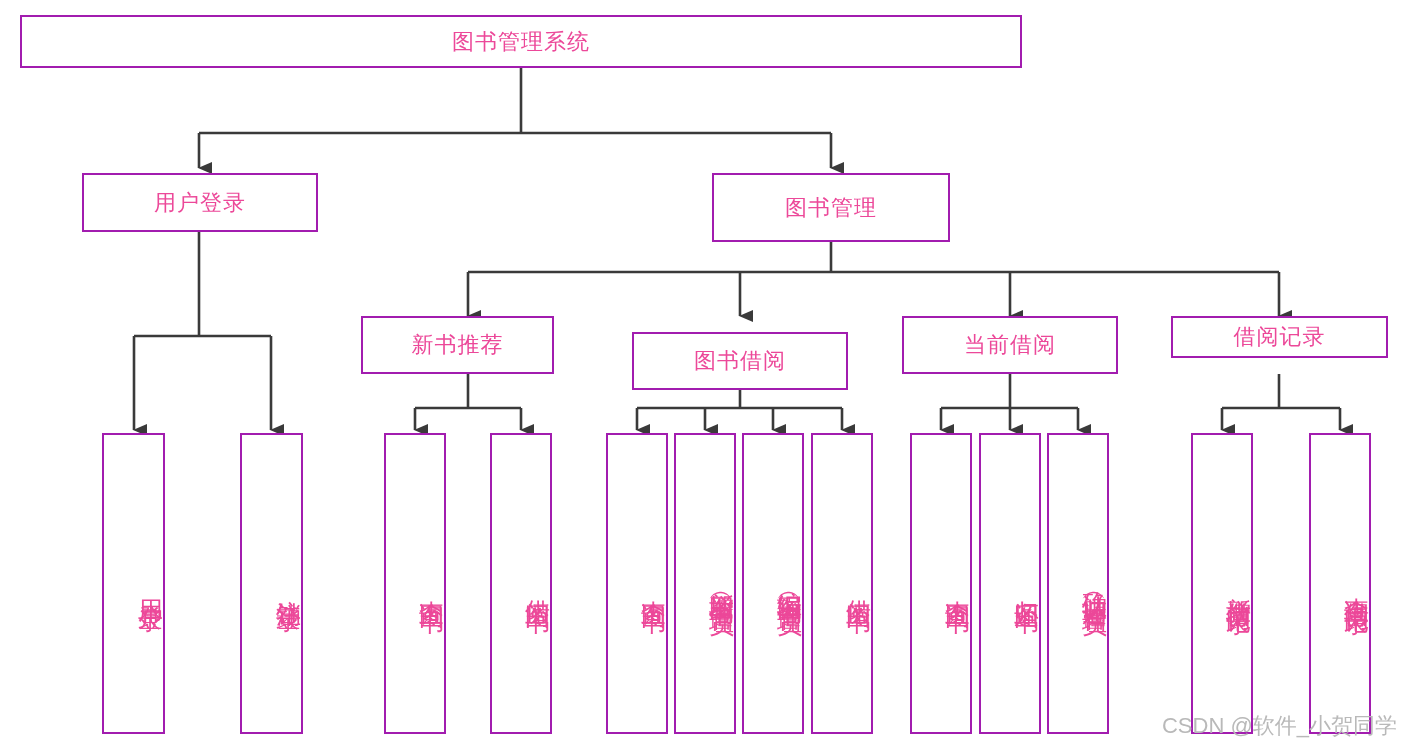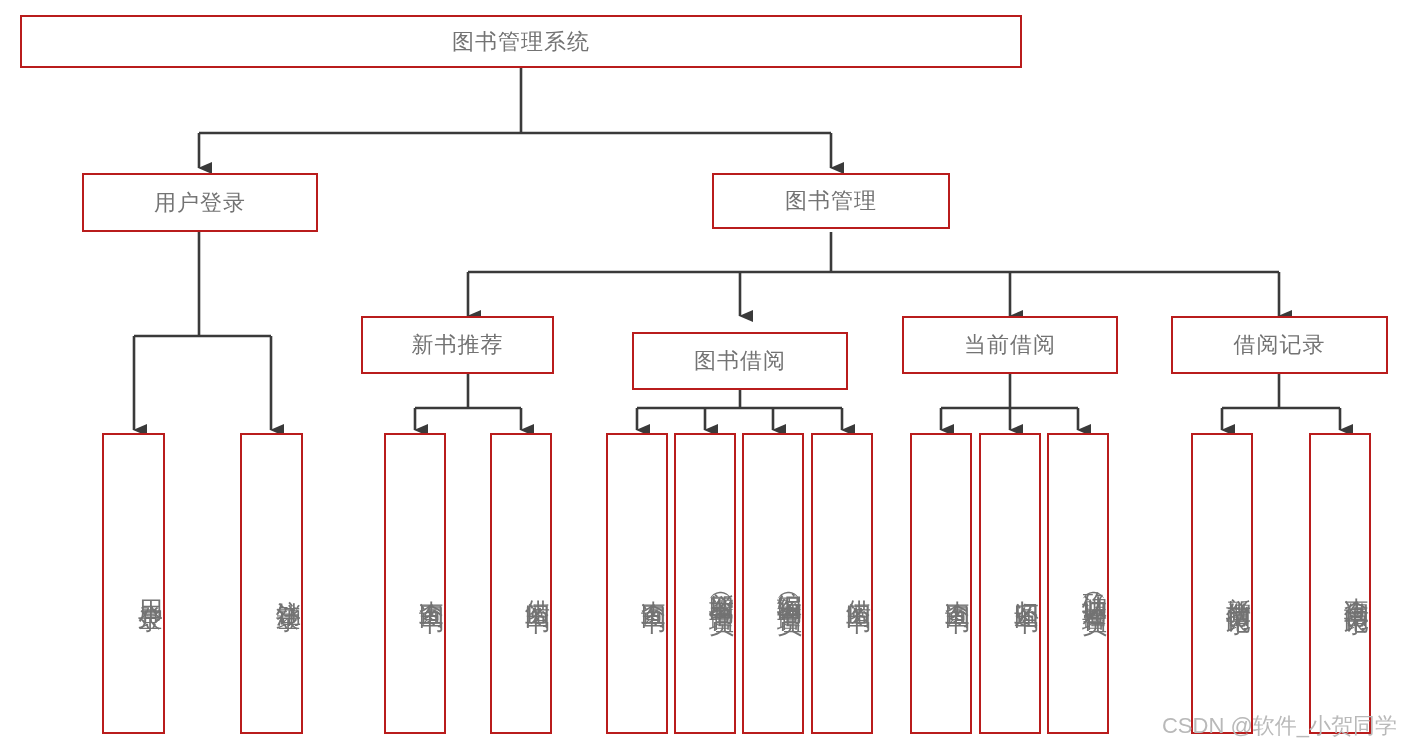--- a/index.html
+++ b/index.html
@@ -21,25 +21,25 @@
     position: absolute;
     left: 0;
     top: 0;
     width: 1405px;
     height: 747px;
   }
   .node {
     position: absolute;
     box-sizing: border-box;
     background: #ffffff;
-    border: 2px solid #b91c1c;
+    border: 2px solid #a21caf;
     display: flex;
     align-items: center;
     justify-content: center;
-    color: #737373;
+    color: #ec4899;
   }
   .node.horiz {
     font-size: 22px;
     letter-spacing: 1px;
   }
   .node.vert {
     writing-mode: vertical-rl;
     text-orientation: upright;
     font-size: 25px;
     letter-spacing: 3px;
@@ -120,34 +120,34 @@
     </g>
   </svg>
 
   <div class="node horiz" style="left:20px; top:15px; width:1002px; height:53px;">
     <span>图书管理系统</span>
   </div>
 
   <div class="node horiz" style="left:82px; top:173px; width:236px; height:59px;">
     <span>用户登录</span>
   </div>
-  <div class="node horiz" style="left:712px; top:173px; width:238px; height:56px;">
+  <div class="node horiz" style="left:712px; top:173px; width:238px; height:69px;">
     <span>图书管理</span>
   </div>
 
   <div class="node horiz" style="left:361px; top:316px; width:193px; height:58px;">
     <span>新书推荐</span>
   </div>
   <div class="node horiz" style="left:632px; top:332px; width:216px; height:58px;">
     <span>图书借阅</span>
   </div>
   <div class="node horiz" style="left:902px; top:316px; width:216px; height:58px;">
     <span>当前借阅</span>
   </div>
-  <div class="node horiz" style="left:1171px; top:316px; width:217px; height:58px;">
+  <div class="node horiz" style="left:1171px; top:316px; width:217px; height:42px;">
     <span>借阅记录</span>
   </div>
 
   <div class="node vert" style="left:102px; top:433px; width:63px; height:301px;">
     <span>用户登录</span>
   </div>
   <div class="node vert" style="left:240px; top:433px; width:63px; height:301px;">
     <span>注销登录</span>
   </div>
 

